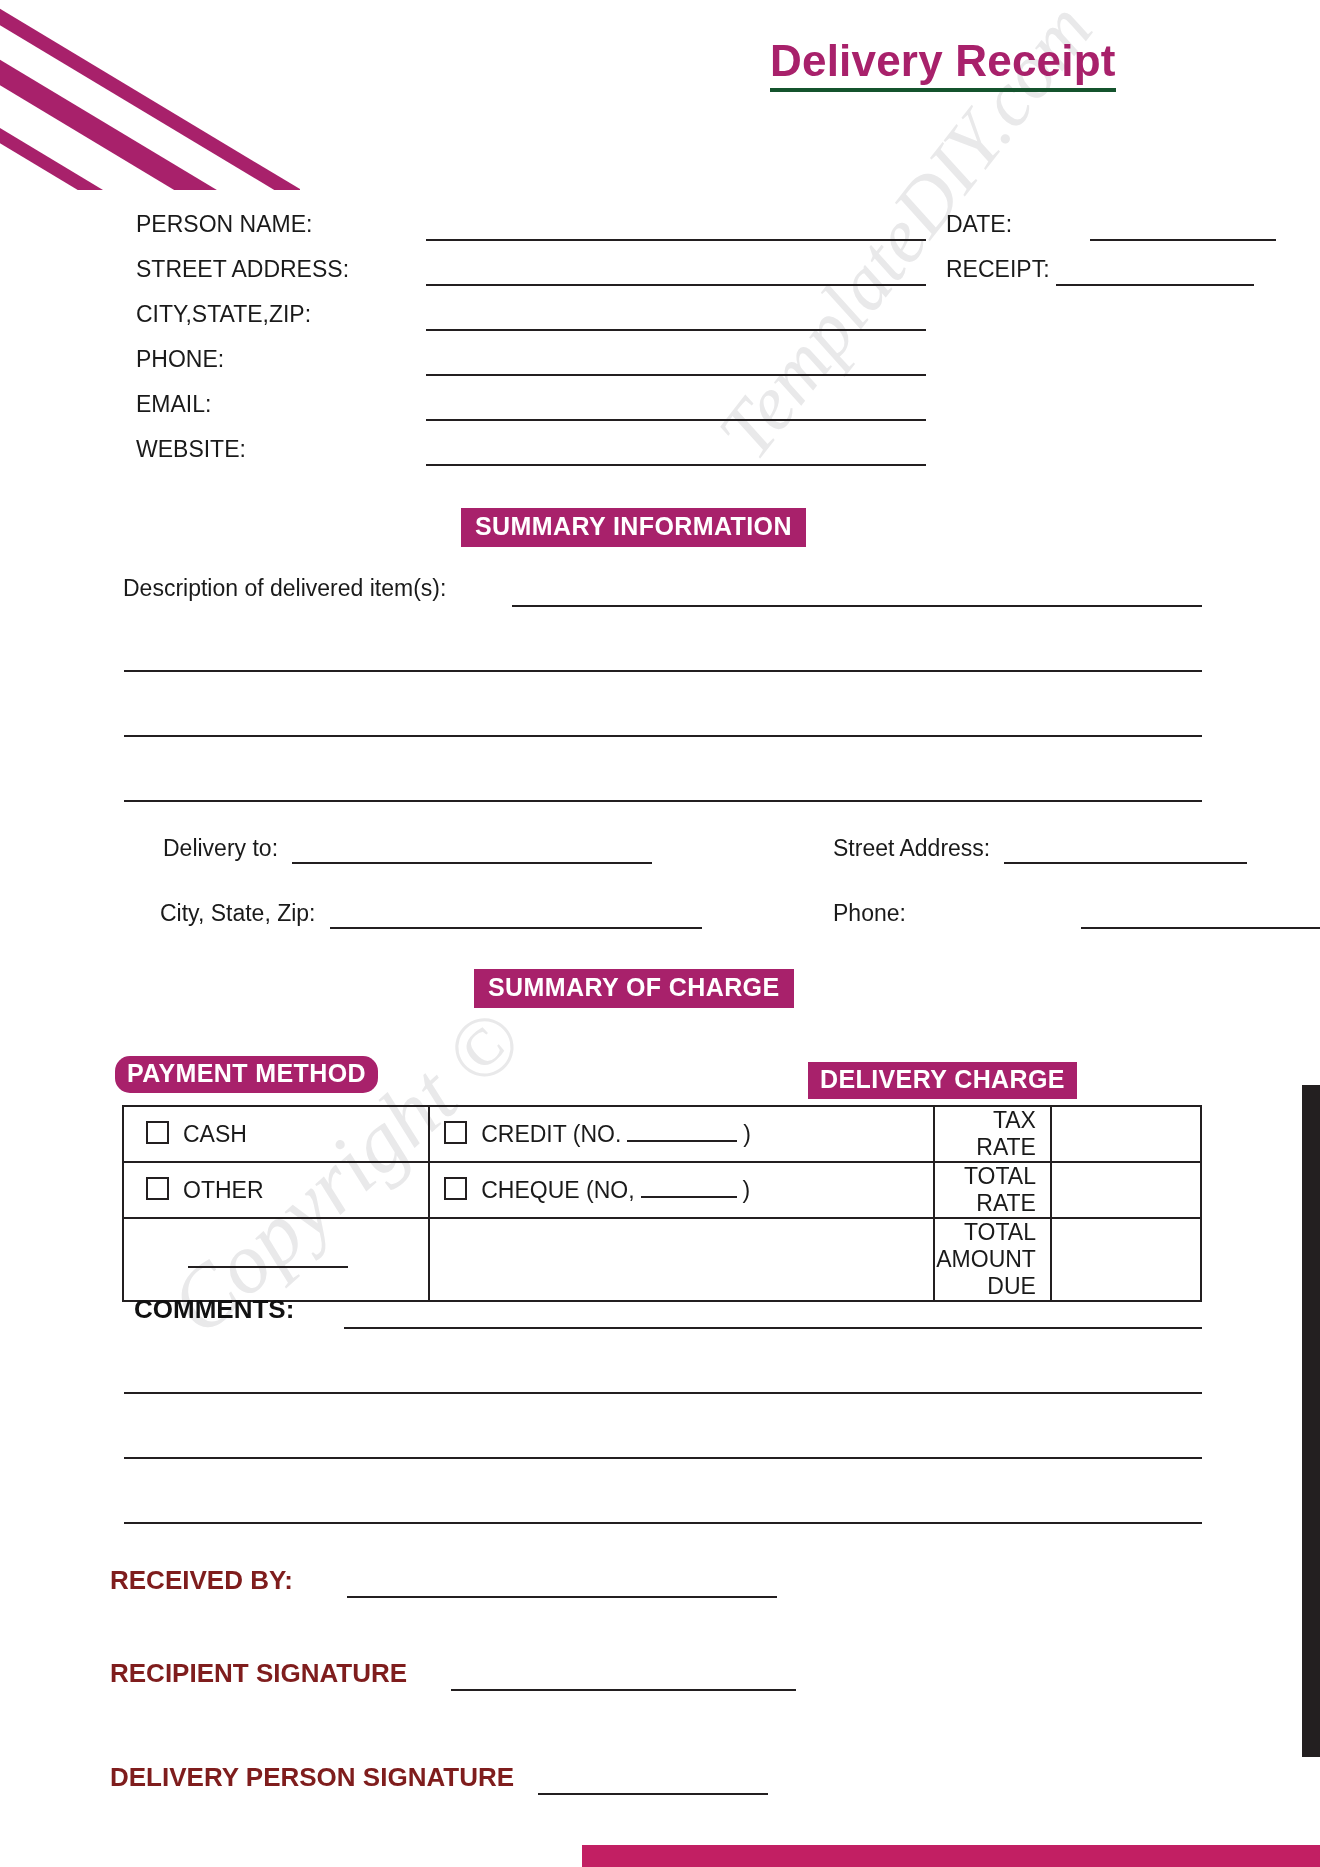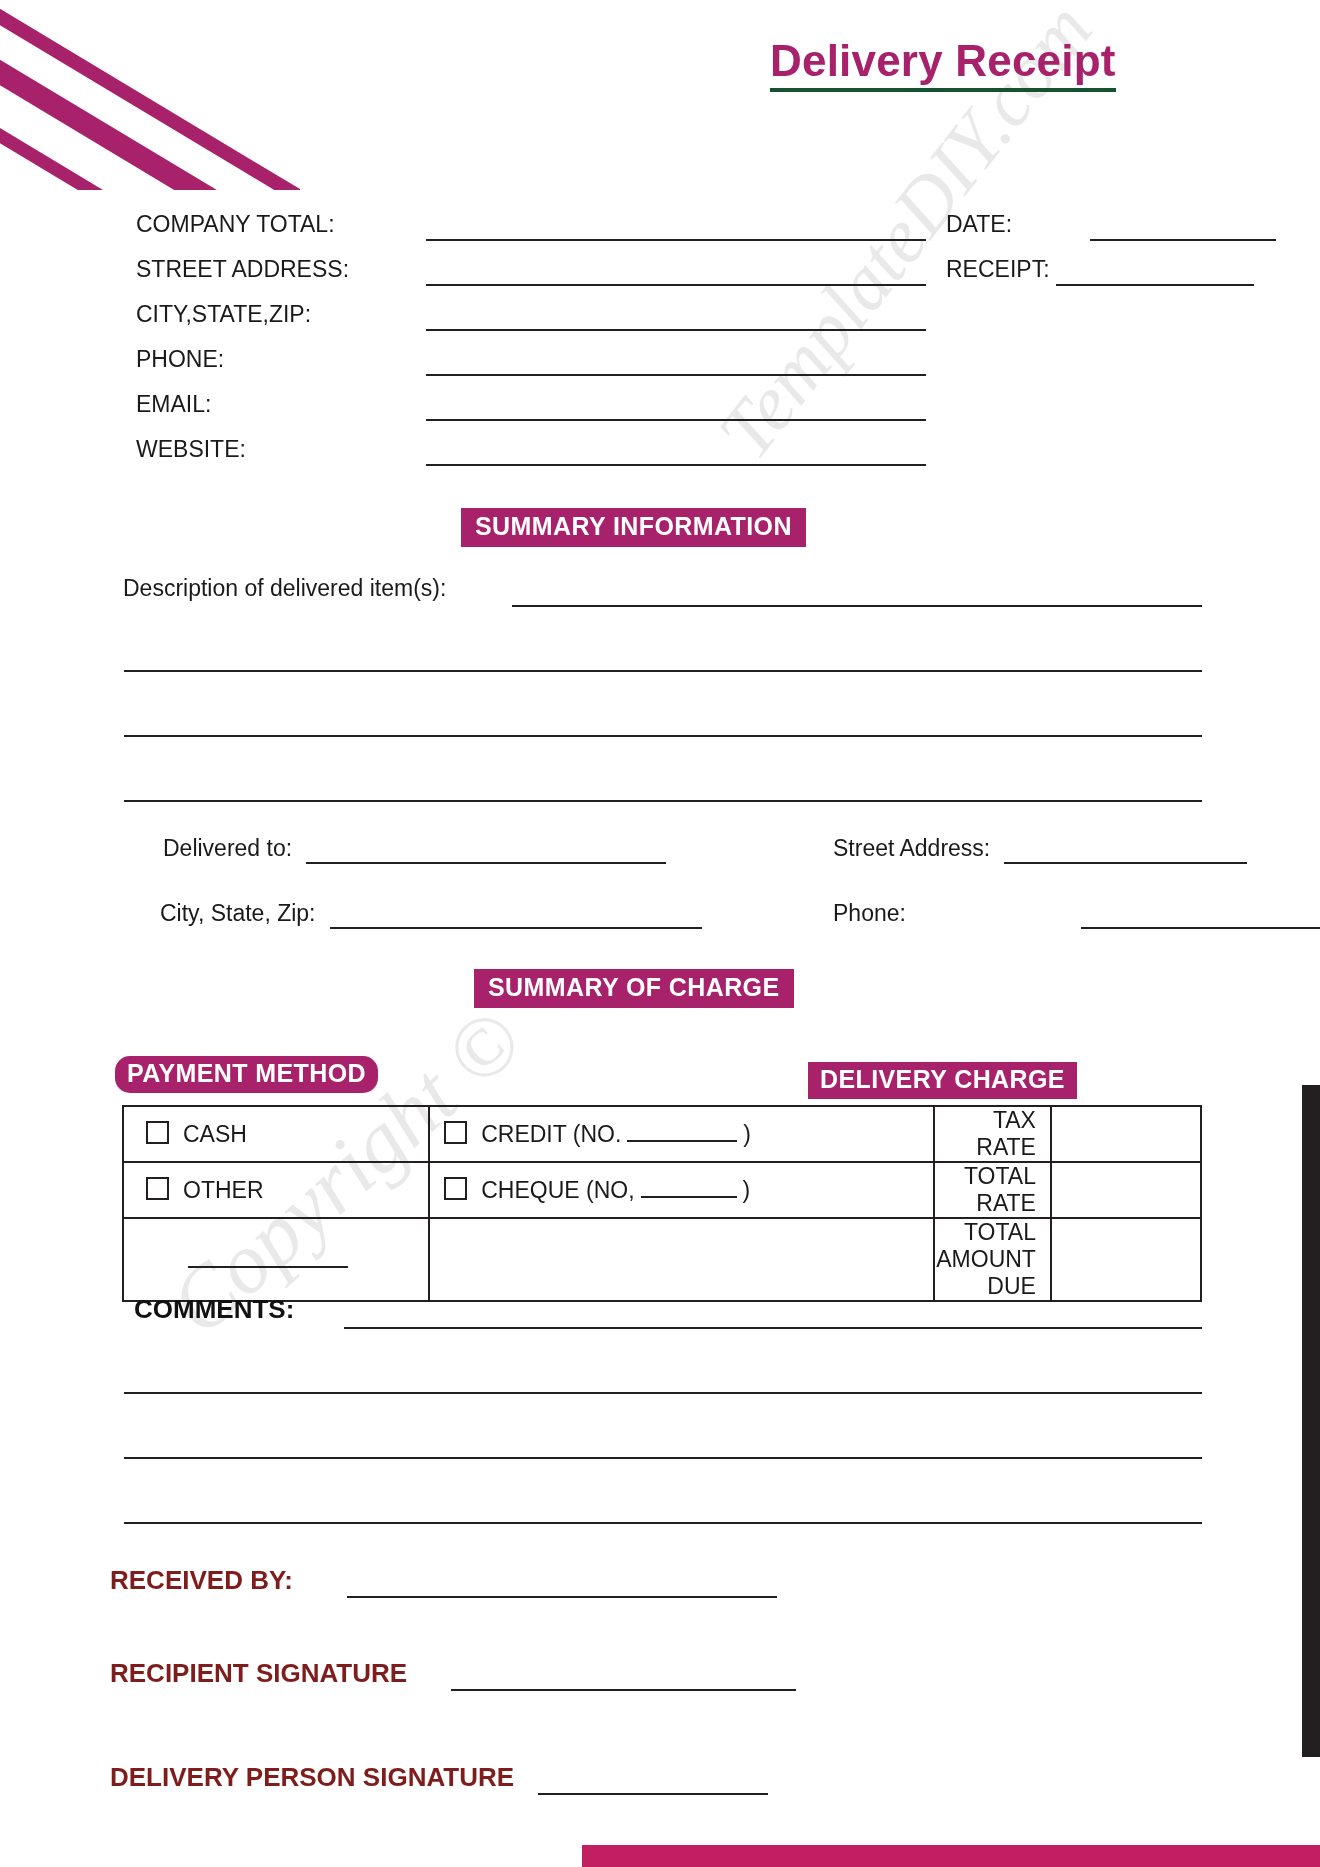--- a/index.html
+++ b/index.html
@@ -326,21 +326,21 @@
   <div class="wm wm-2">Copyright ©</div>
 
   <div class="content">
 
     <div class="title-wrap">
       <div class="title">Delivery Receipt</div>
     </div>
 
     <div class="company-block">
       <div class="crow">
-        <div class="clabel">COMPANY TOTAL:</div>
+        <div class="clabel">PERSON NAME:</div>
         <div class="cline"></div>
       </div>
       <div class="crow">
         <div class="clabel">STREET ADDRESS:</div>
         <div class="cline"></div>
       </div>
       <div class="crow">
         <div class="clabel">CITY,STATE,ZIP:</div>
         <div class="cline"></div>
       </div>
@@ -371,21 +371,21 @@
 
     <div class="banner banner-delivery-info">SUMMARY INFORMATION</div>
 
     <div class="desc-label">Description of delivered item(s):</div>
     <div class="desc-line-1"></div>
     <div class="desc-line desc-line-2"></div>
     <div class="desc-line desc-line-3"></div>
     <div class="desc-line desc-line-4"></div>
 
     <div class="dt-row dt-delivered">
-      <div class="dt-label">Delivered to:</div>
+      <div class="dt-label">Delivery to:</div>
       <div class="dt-line"></div>
     </div>
     <div class="dt-row dt-street">
       <div class="dt-label">Street Address:</div>
       <div class="dt-line"></div>
     </div>
     <div class="dt-row dt-city">
       <div class="dt-label">City, State, Zip:</div>
       <div class="dt-line"></div>
     </div>

